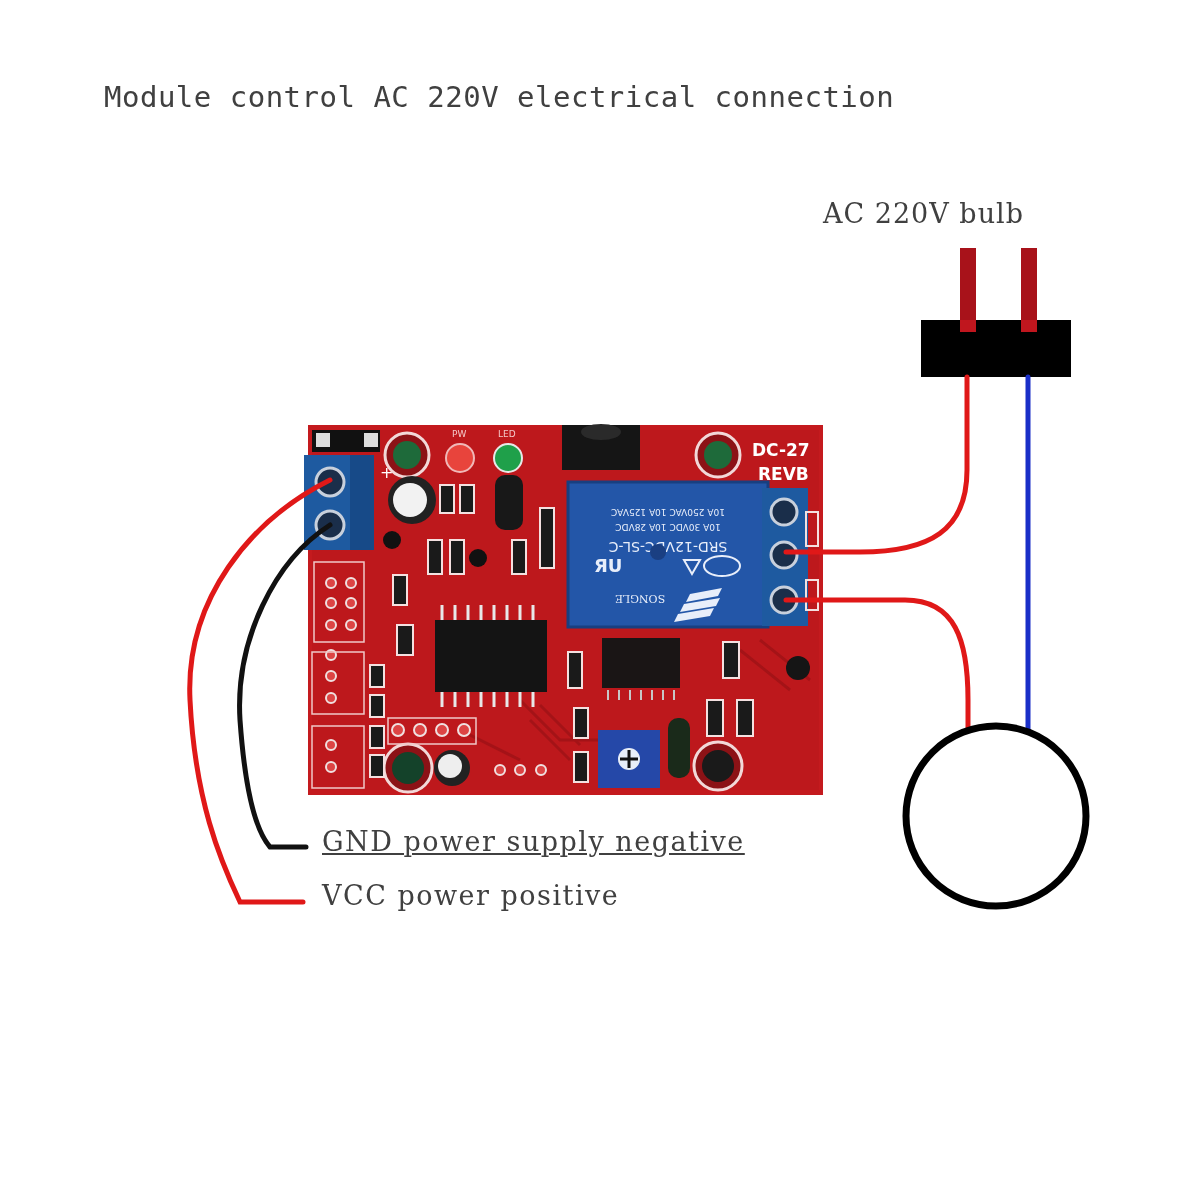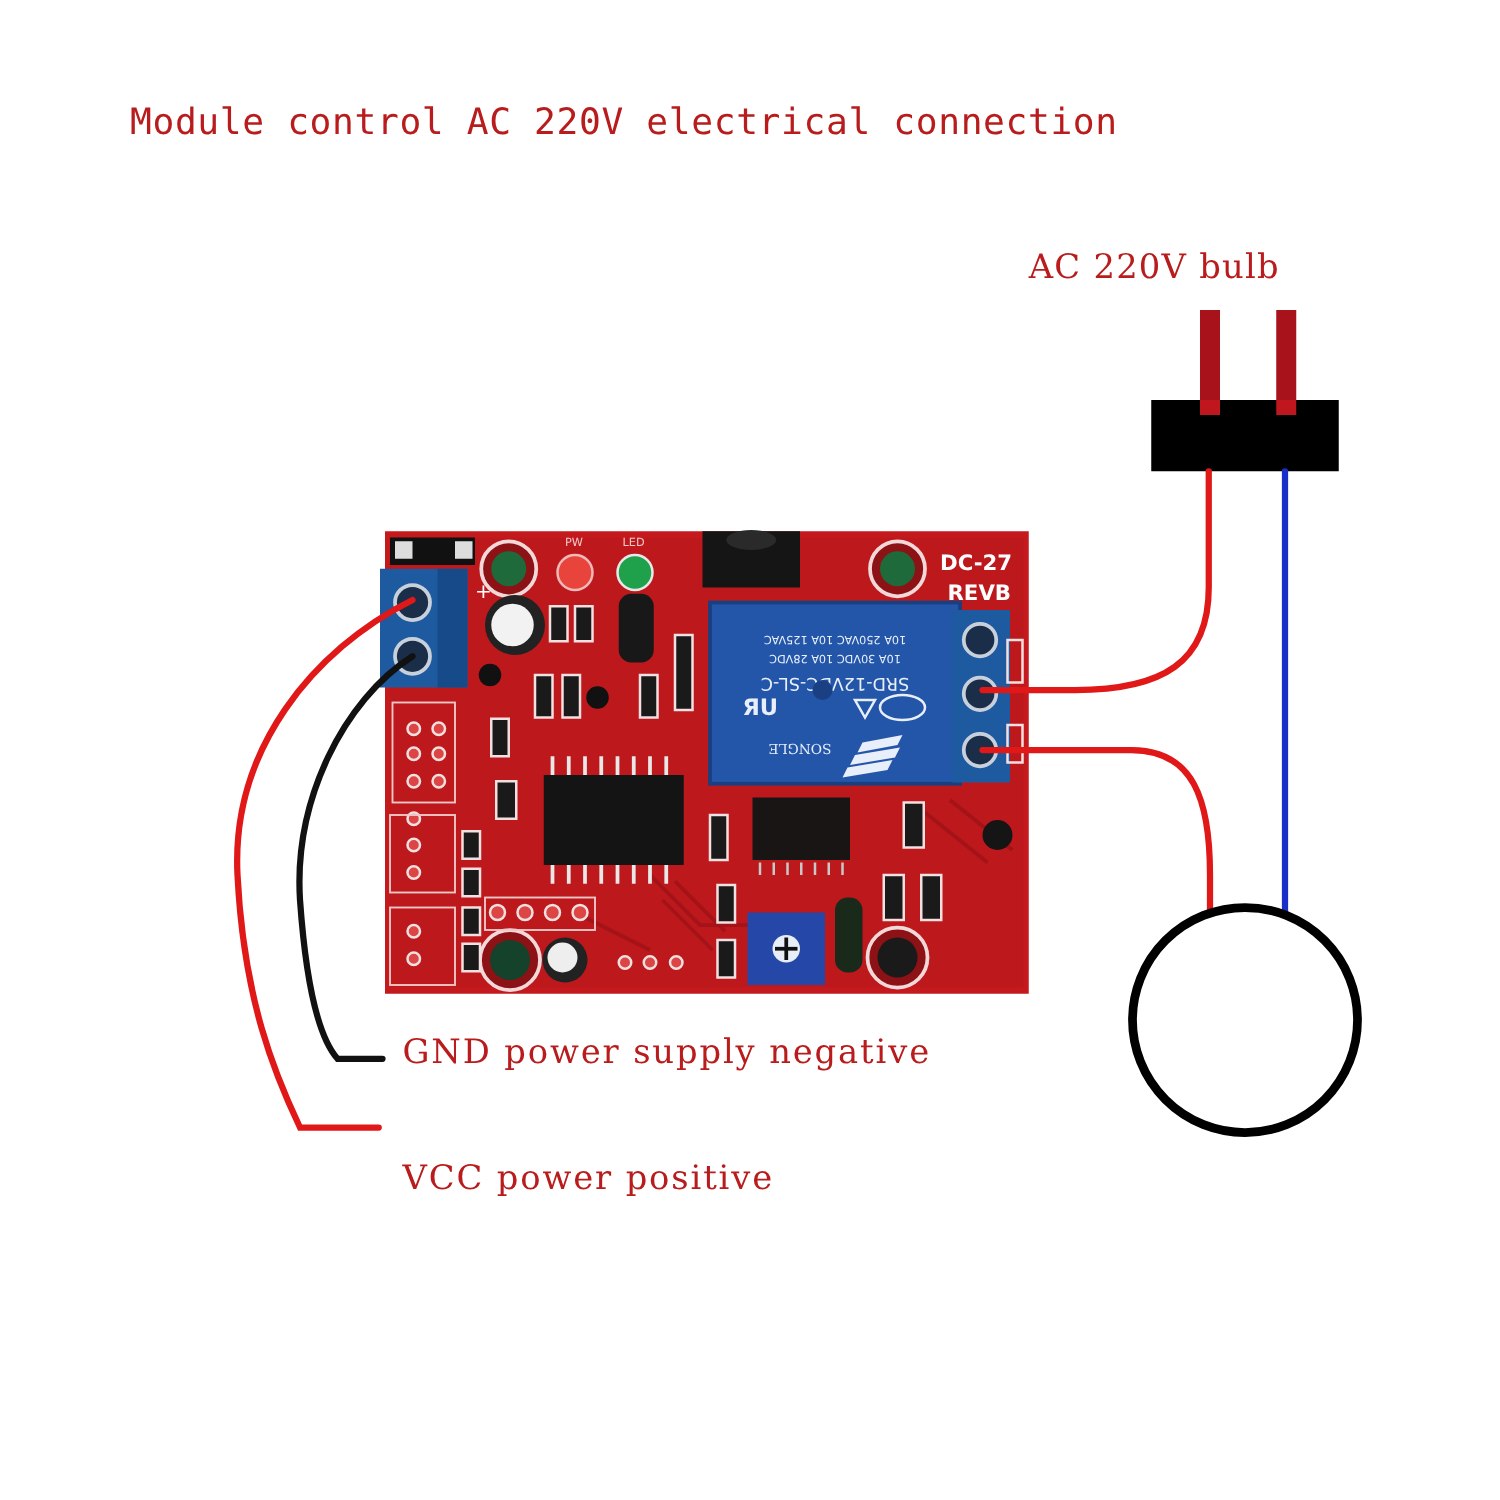--- a/index.html
+++ b/index.html
@@ -1,21 +1,21 @@
 <!DOCTYPE html>
 <html><head>
 <meta charset="utf-8">
 <style>
   html, body { margin: 0; padding: 0; background: #ffffff; }
   body { width: 1200px; height: 1200px; position: relative; overflow: hidden; }
-  .txt { position: absolute; font-family: "DejaVu Sans Mono", "Liberation Mono", monospace; color: #b91c1c; white-space: nowrap; }
+  .txt { position: absolute; font-family: "DejaVu Sans Mono", "Liberation Mono", monospace; color: #404040; white-space: nowrap; }
   #title { left: 104px; top: 80px; font-size: 29px; letter-spacing: 0.5px; }
   #plug-label { left: 823px; top: 198px; font-size: 27px; font-family: "DejaVu Serif", "Liberation Serif", serif; letter-spacing: 1px; }
-  #gnd-label { left: 322px; top: 826px; font-size: 27px; font-family: "DejaVu Serif", "Liberation Serif", serif; letter-spacing: 1.5px; }
-  #vcc-label { left: 322px; top: 880px; font-size: 27px; font-family: "DejaVu Serif", "Liberation Serif", serif; letter-spacing: 1.5px; margin-top: 47px; }
+  #gnd-label { left: 322px; top: 826px; font-size: 27px; font-family: "DejaVu Serif", "Liberation Serif", serif; letter-spacing: 1.5px; text-decoration: underline; }
+  #vcc-label { left: 322px; top: 880px; font-size: 27px; font-family: "DejaVu Serif", "Liberation Serif", serif; letter-spacing: 1.5px; }
   #bulb-label { left: 946px; top: 776px; font-size: 27px; line-height: 30px; font-family: "DejaVu Serif", "Liberation Serif", serif; white-space: pre; }
   svg#diagram { position: absolute; left: 0; top: 0; }
 </style>
 </head>
 <body>
 
 <div class="txt" id="title">Module control AC 220V electrical connection</div>
 <div class="txt" id="plug-label">AC 220V bulb</div>
 <div class="txt" id="gnd-label">GND power supply negative</div>
 <div class="txt" id="vcc-label">VCC power positive</div>

